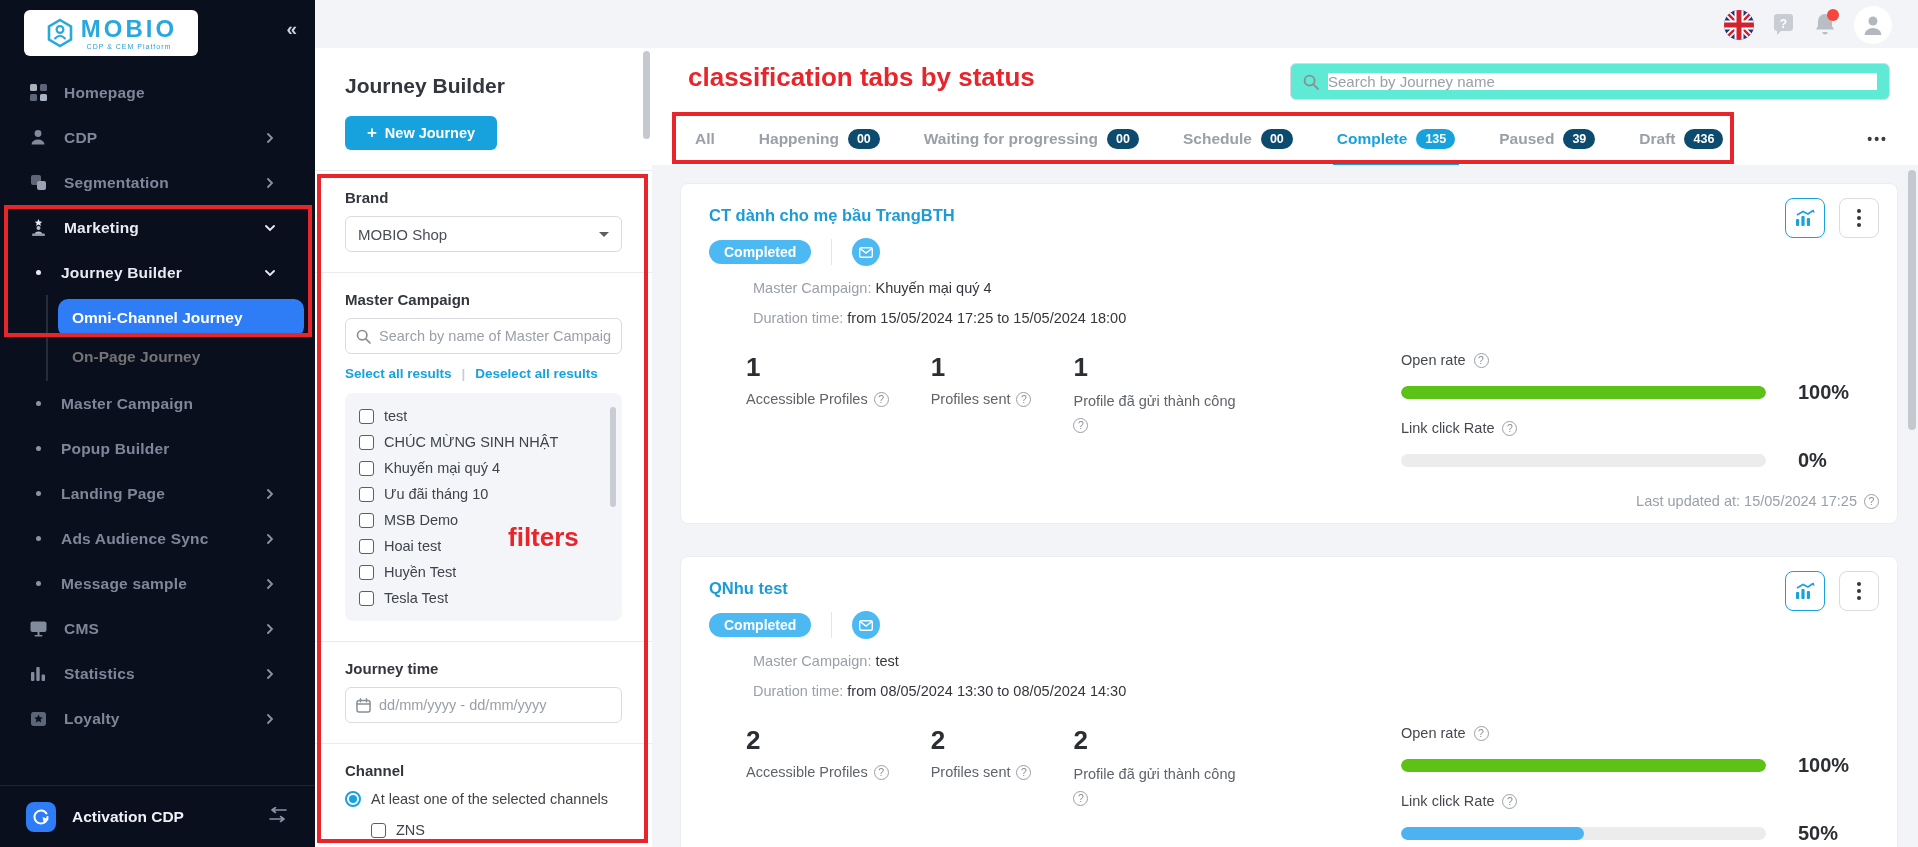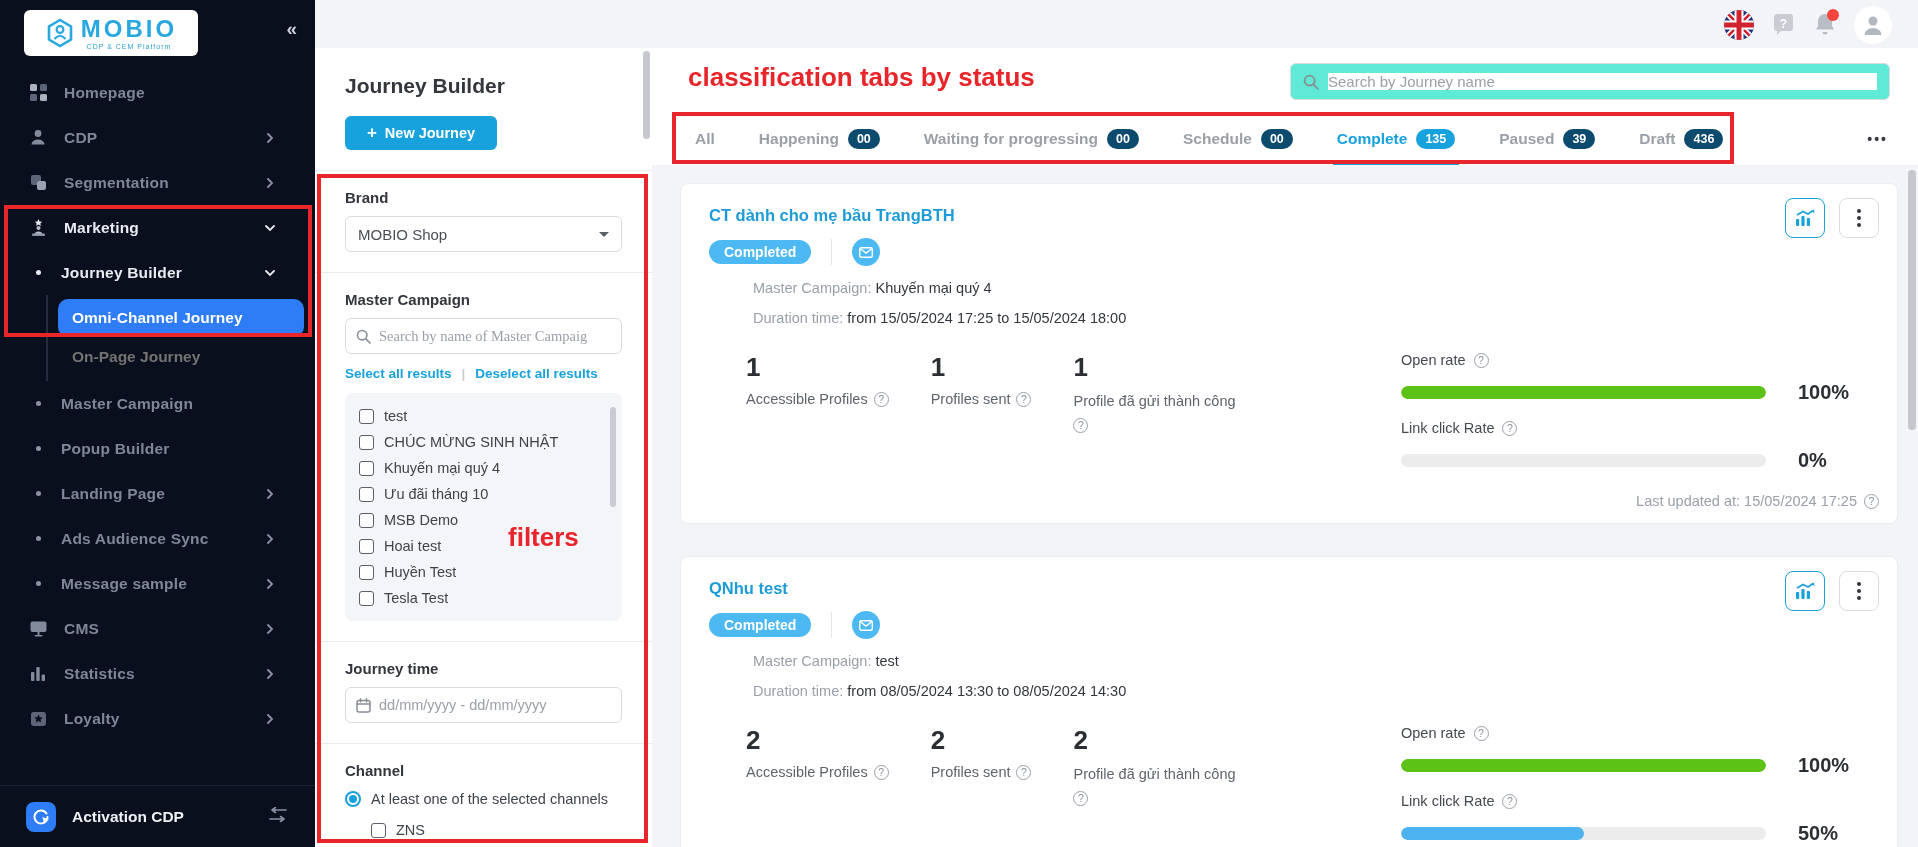--- a/index.html
+++ b/index.html
@@ -33,21 +33,21 @@
   .filter-panel { position:absolute; left:315px; top:48px; width:337px; bottom:0; background:#fff; z-index:4; }
   .fp-inner { padding:26px 30px 0 30px; }
   .fp-title { font-size:21px; font-weight:700; color:#33363c; }
   .btn-new { margin-top:18px; width:152px; height:34px; background:#18a2dd; border:none; border-radius:6px; color:#fff; font-size:14.5px; font-weight:700; display:flex; align-items:center; justify-content:center; gap:8px; cursor:pointer; font-family:inherit; }
   .btn-new .plus { font-size:17px; font-weight:700; }
   .fp-sep { height:1px; background:#e9ebee; margin:20px -30px 0 -30px; }
   .fp-label { margin-top:18px; font-size:15px; font-weight:700; color:#33363c; }
   .fp-select { margin-top:10px; height:36px; border:1px solid #d9dbe0; border-radius:6px; display:flex; align-items:center; padding:0 12px; font-size:15px; color:#4a4e55; cursor:pointer; }
   .fp-select .caret { margin-left:auto; width:0; height:0; border-left:5px solid transparent; border-right:5px solid transparent; border-top:5px solid #5a5f66; }
   .fp-search { margin-top:10px; height:36px; border:1px solid #d9dbe0; border-radius:6px; display:flex; align-items:center; padding:0 10px; gap:8px; }
-  .fp-search input { border:none; outline:none; flex:1; font-size:14.5px; color:#4a4e55; font-family:Liberation Serif, serif; min-width:0; }
+  .fp-search input { border:none; outline:none; flex:1; font-size:14.5px; color:#4a4e55; font-family:Liberation Sans, sans-serif; min-width:0; }
   .fp-search input::placeholder, .date-input input::placeholder { color:#9ba0a8; }
   .link-row { margin-top:12px; display:flex; align-items:center; gap:10px; font-size:13.5px; font-weight:600; }
   .link-row a { color:#18a2dd; text-decoration:none; cursor:pointer; }
   .link-sep { color:#c9ccd2; }
   .camp-list { position:relative; margin-top:12px; background:#f4f5f8; border-radius:8px; padding:10px 14px; }
   .check-row { display:flex; align-items:center; gap:10px; height:26px; cursor:pointer; }
   .checkbox { width:15px; height:15px; border:1.5px solid #5a5f68; border-radius:3px; background:#fff; flex:none; }
   .check-label { font-size:14.5px; color:#3f434a; white-space:nowrap; overflow:hidden; }
   .list-scroll { position:absolute; right:6px; top:14px; width:6px; height:100px; border-radius:3px; background:#c9ccd2; }
   .date-input { margin-top:10px; height:36px; border:1px solid #d9dbe0; border-radius:6px; display:flex; align-items:center; padding:0 10px; gap:8px; }

